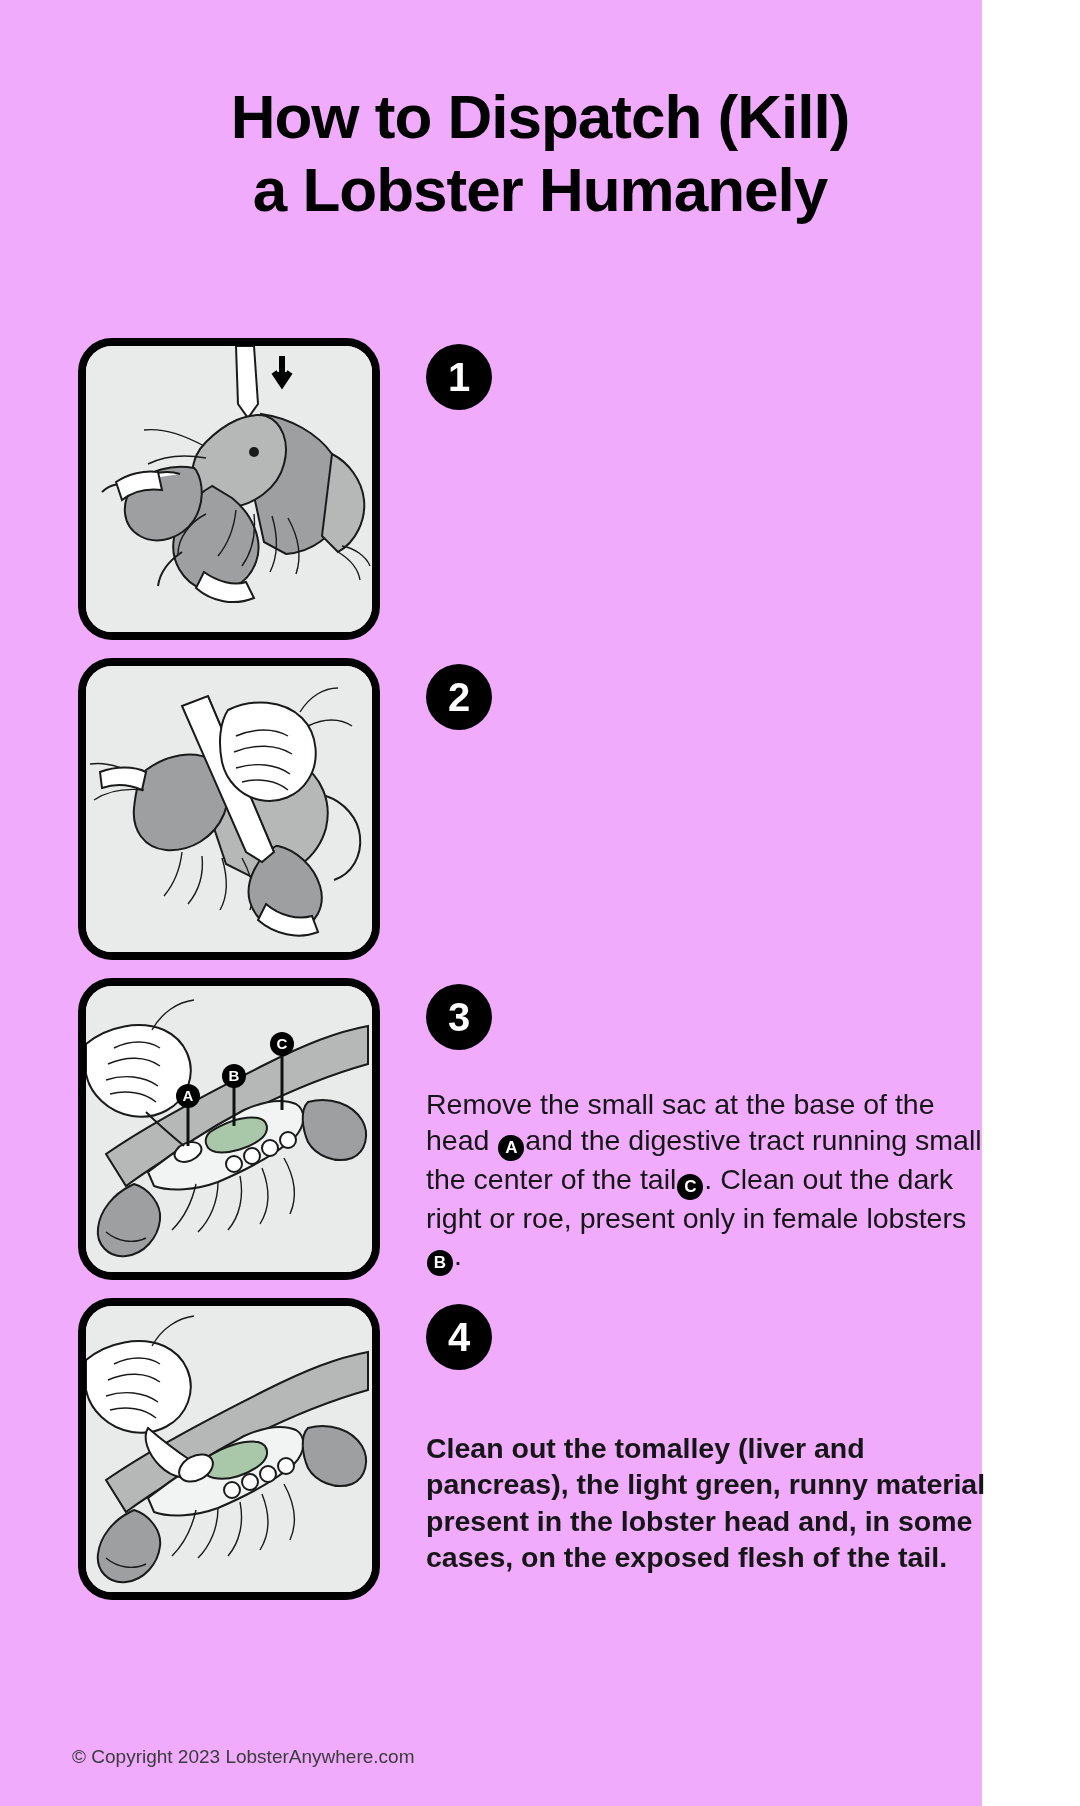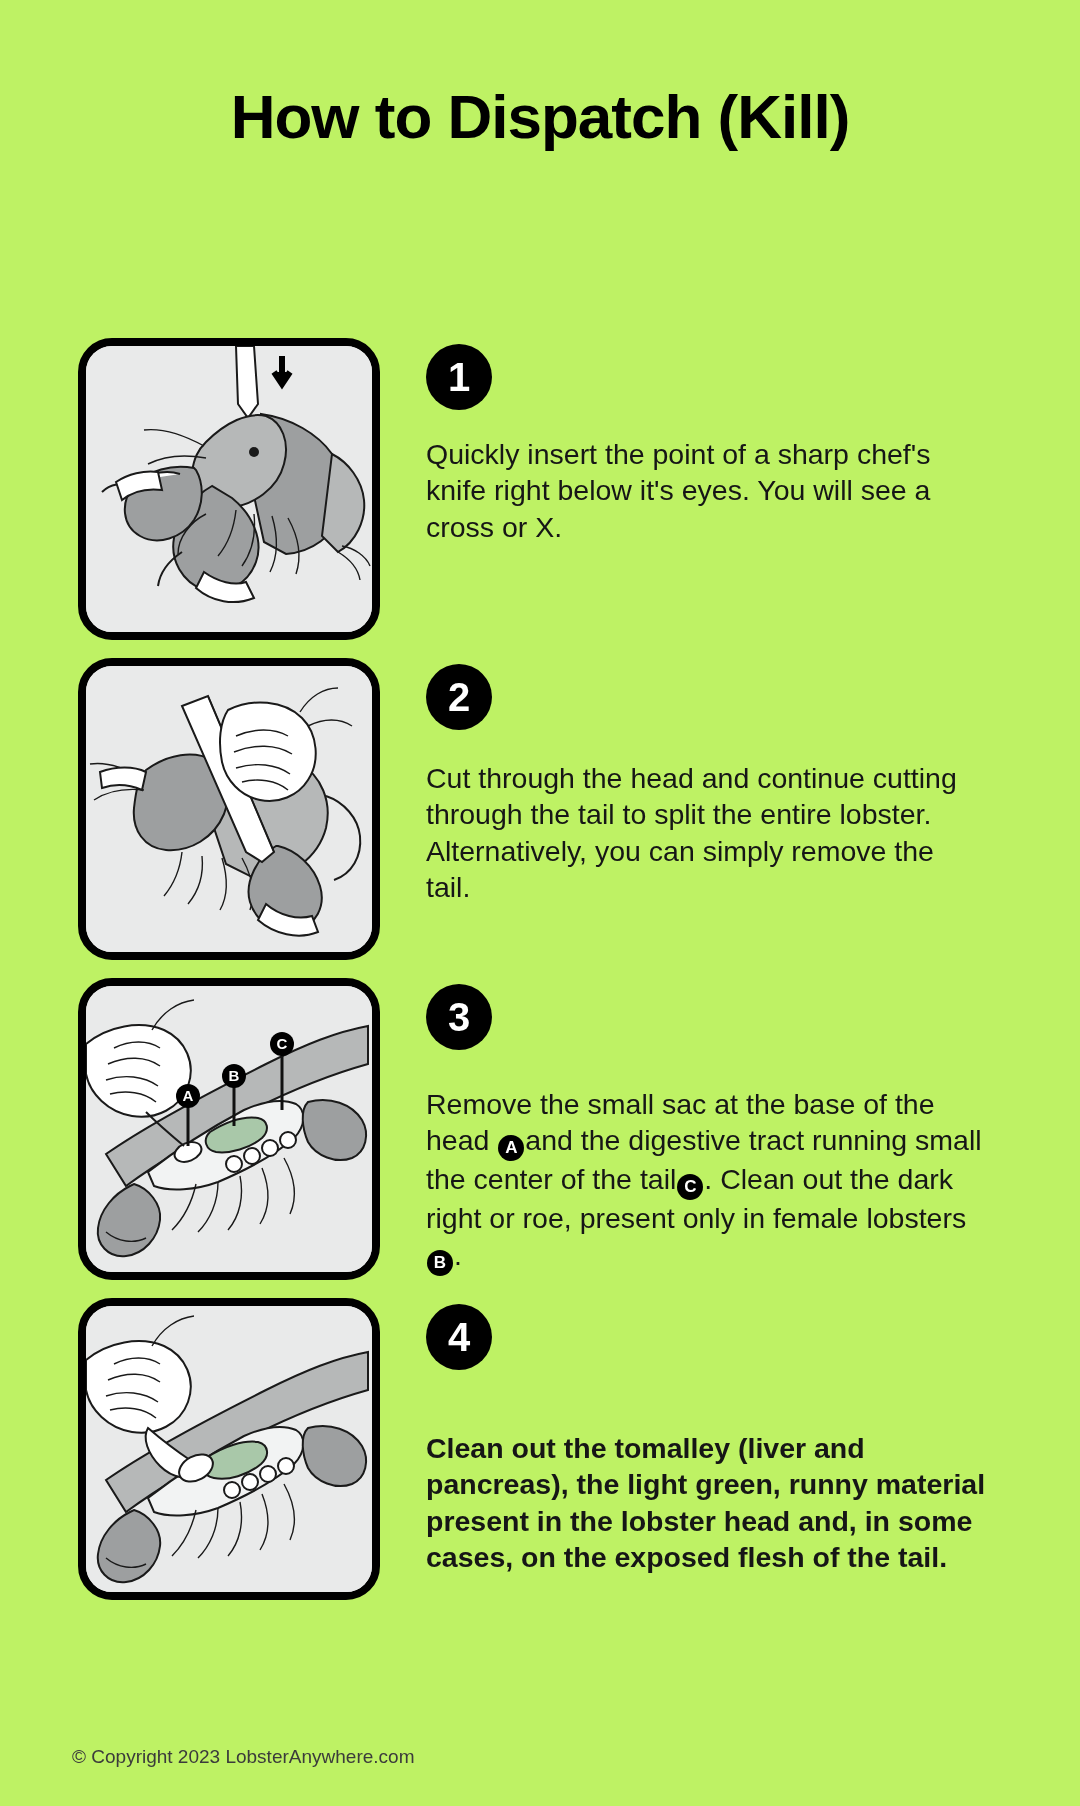--- a/index.html
+++ b/index.html
@@ -10,23 +10,23 @@
   body {
     width: 1080px;
     height: 1806px;
     position: relative;
     font-family: "Liberation Sans", sans-serif;
     color: #000000;
     overflow: hidden;
   }
   .page {
     position: relative;
-    width: 1080px;
+    width: 982px;
     height: 1806px;
-    background: #bef264;
+    background: #f0abfc;
   }
 
   
   .title {
     position: absolute;
     top: 38px;
     left: 0;
     width: 1080px;
     text-align: center;
     font-size: 62px;
@@ -136,20 +136,21 @@
   .mark-circle { fill: #000; }
   .mark-text { fill: #fff; font-family: "Liberation Sans", sans-serif; font-size: 15px; font-weight: bold; }
 </style>
 </head>
 <body>
 
 <div class="page">
 
   <h1 class="title">
     <span class="line">How to Dispatch (Kill)</span>
+    <span class="line">a Lobster Humanely</span>
   </h1>
 
   <div class="steps">
 
     <div class="step step-1">
       <div class="illustration">
         <svg viewBox="0 0 286 286" xmlns="http://www.w3.org/2000/svg">
           <rect x="0" y="0" width="286" height="286" class="bg-panel"></rect>
 
           <path d="M150 0 L168 0 L172 58 L162 72 L152 58 Z" class="white"></path>
@@ -183,21 +184,20 @@
           <path d="M150 164 C148 182 142 198 132 210" class="stroke-only thin"></path>
           <path d="M168 168 C170 188 166 206 156 220" class="stroke-only thin"></path>
           <path d="M186 170 C192 190 192 210 184 226" class="stroke-only thin"></path>
           <path d="M202 172 C212 190 216 210 210 228" class="stroke-only thin"></path>
 
           <path d="M252 206 C262 212 272 222 274 234 M256 200 C268 202 280 210 284 220" class="stroke-only thin"></path>
         </svg>
       </div>
       <div class="step-text-col">
         <div class="badge">1</div>
-        <div class="step-text">Quickly insert the point of a sharp chef's knife right below it's eyes. You will see a cross or X.</div>
       </div>
     </div>
 
     <div class="step step-2">
       <div class="illustration">
         <svg viewBox="0 0 286 286" xmlns="http://www.w3.org/2000/svg">
           <rect x="0" y="0" width="286" height="286" class="bg-panel"></rect>
 
           <path d="M120 98 C150 84 186 82 212 96 C236 110 246 136 240 162 C232 192 204 212 172 214 L140 198 L124 150 Z" class="lob-mid"></path>
 
@@ -225,21 +225,20 @@
           <path d="M150 102 C170 96 190 98 204 108" class="stroke-only thin"></path>
           <path d="M156 116 C172 112 190 114 202 124" class="stroke-only thin"></path>
           <path d="M222 60 C238 52 254 52 266 60" class="stroke-only thin"></path>
           <path d="M214 46 C224 30 238 22 252 22" class="stroke-only thin"></path>
 
           <path d="M240 130 C258 136 272 152 274 170 C276 190 266 208 248 214" class="stroke-only"></path>
         </svg>
       </div>
       <div class="step-text-col">
         <div class="badge">2</div>
-        <div class="step-text">Cut through the head and continue cutting through the tail to split the entire lobster. Alternatively, you can simply remove the tail.</div>
       </div>
     </div>
 
     <div class="step step-3">
       <div class="illustration">
         <svg viewBox="0 0 286 286" xmlns="http://www.w3.org/2000/svg">
           <rect x="0" y="0" width="286" height="286" class="bg-panel"></rect>
 
           <path d="M20 168 C60 140 120 108 180 78 C220 58 250 46 282 40 L282 78 C246 88 206 104 166 124 C120 148 70 178 40 200 Z" class="lob-mid"></path>
 

